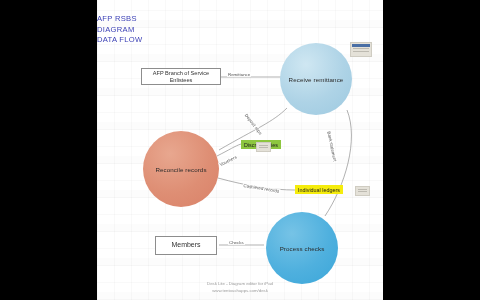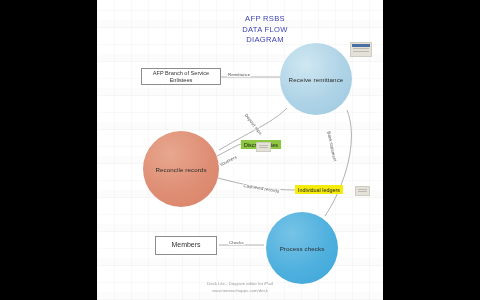--- a/index.html
+++ b/index.html
@@ -58,21 +58,21 @@
 
   
   .note{position:absolute;background:#e4e1d8;border:1px solid #cfccc2;}
   .note .hdr{height:2.5px;background:#4a6fa5;margin:1px;}
   .note .ln{height:1px;background:#bdbab1;margin:1.5px 2px;}
   #note-1{left:253px;top:42px;width:20px;height:13px;}
   #note-2{left:159px;top:142px;width:13px;height:8px;}
   #note-3{left:258px;top:186px;width:13px;height:8px;}
 
   
-  #title{position:absolute;left:0;top:14px;width:336px;text-align:center;
+  #title{position:absolute;left:0;top:14px;width:336px;text-align:left;
     font-size:7.6px;line-height:10.5px;color:#3a3fb5;letter-spacing:.3px;}
 
   
   #footer{position:absolute;left:0;bottom:6px;width:286px;text-align:center;
     font-size:4.3px;line-height:6.5px;color:#9a9a9a;}
 
   
   .elabel{position:absolute;font-size:4.4px;color:#555;white-space:nowrap;
     background:rgba(255,255,255,0.82);padding:0 1px;}
 </style>
@@ -98,22 +98,22 @@
         <path d="M120,156 C132,150 138,146 144,144"></path>
 
         <path d="M121,178 C150,186 176,190 198,190"></path>
 
         <line x1="167" y1="245" x2="122" y2="245"></line>
       </g>
     </svg>
 
     <div id="title">
       <div>AFP RSBS</div>
+      <div>DIAGRAM</div>
       <div>DATA FLOW</div>
-      <div>DIAGRAM</div>
     </div>
 
     <div id="n-afp" class="node rect">
       <span style="white-space:pre-line">AFP Branch of Service
 Enlistees</span>
     </div>
 
     <div id="n-receive" class="node circle">
       <span>Receive remittance</span>
     </div>

